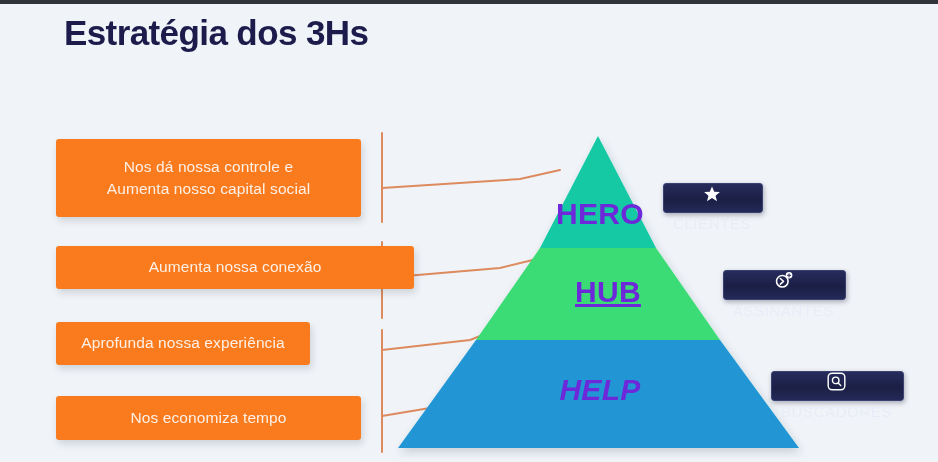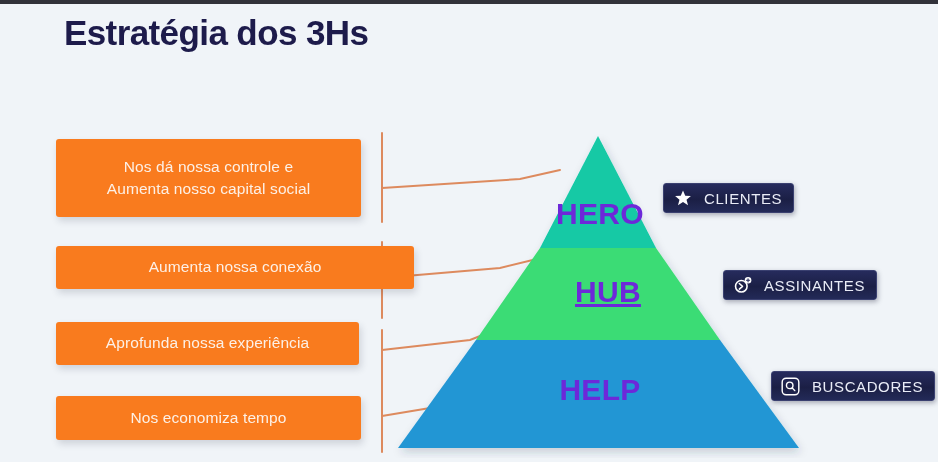--- a/index.html
+++ b/index.html
@@ -46,21 +46,21 @@
     justify-content: center;
     text-align: center;
     font-size: 15.5px;
     line-height: 1.45;
     letter-spacing: 0.1px;
     padding: 0 12px;
     box-sizing: border-box;
   }
   .bb0 { left: 56px; top: 139px; width: 305px; height: 78px; }
   .bb1 { left: 56px; top: 246px; width: 358px; height: 43px; }
-  .bb2 { left: 56px; top: 322px; width: 303px; height: 43px; }
+  .bb2 { left: 56px; top: 322px; width: 254px; height: 43px; }
   .bb3 { left: 56px; top: 396px; width: 305px; height: 44px; }
 
   
   #connectors {
     position: absolute;
     left: 0; top: 0;
     width: 938px; height: 462px;
     pointer-events: none;
   }
 
@@ -76,39 +76,40 @@
   .tier-label {
     position: absolute;
     color: #6d28d9;
     font-weight: 800;
     font-size: 30px;
     letter-spacing: 0.3px;
     white-space: nowrap;
   }
   .tl-hero { left: 0; top: 69px; width: 420px; text-align: center; }
   .tl-hub  { left: 8px; top: 147px; width: 420px; text-align: center; text-decoration: underline; }
-  .tl-help { left: 0; top: 245px; width: 420px; text-align: center; }
+  .tl-help { left: 0; top: 245px; width: 420px; text-align: center; font-style: italic; }
 
   
   .badge {
     position: absolute;
     background: linear-gradient(180deg,#262b5c 0%,#1b1f45 55%,#232a58 100%);
     border: 1px solid #3a4070;
     border-radius: 3px;
     box-shadow: 1px 2px 5px rgba(25,30,55,0.35);
     color: #e9ecf7;
     display: flex;
     align-items: center;
     gap: 12px;
     padding: 0 11px 0 9px;
     height: 30px;
     box-sizing: border-box;
     font-size: 15px;
     letter-spacing: 0.6px;
     white-space: nowrap;
+    flex-direction: column;
   }
   .badge .glyph {
     display: inline-flex;
     align-items: center;
     justify-content: center;
     width: 19px;
     height: 19px;
     flex: 0 0 auto;
   }
   .bd-clientes   { left: 663px; top: 183px; }

